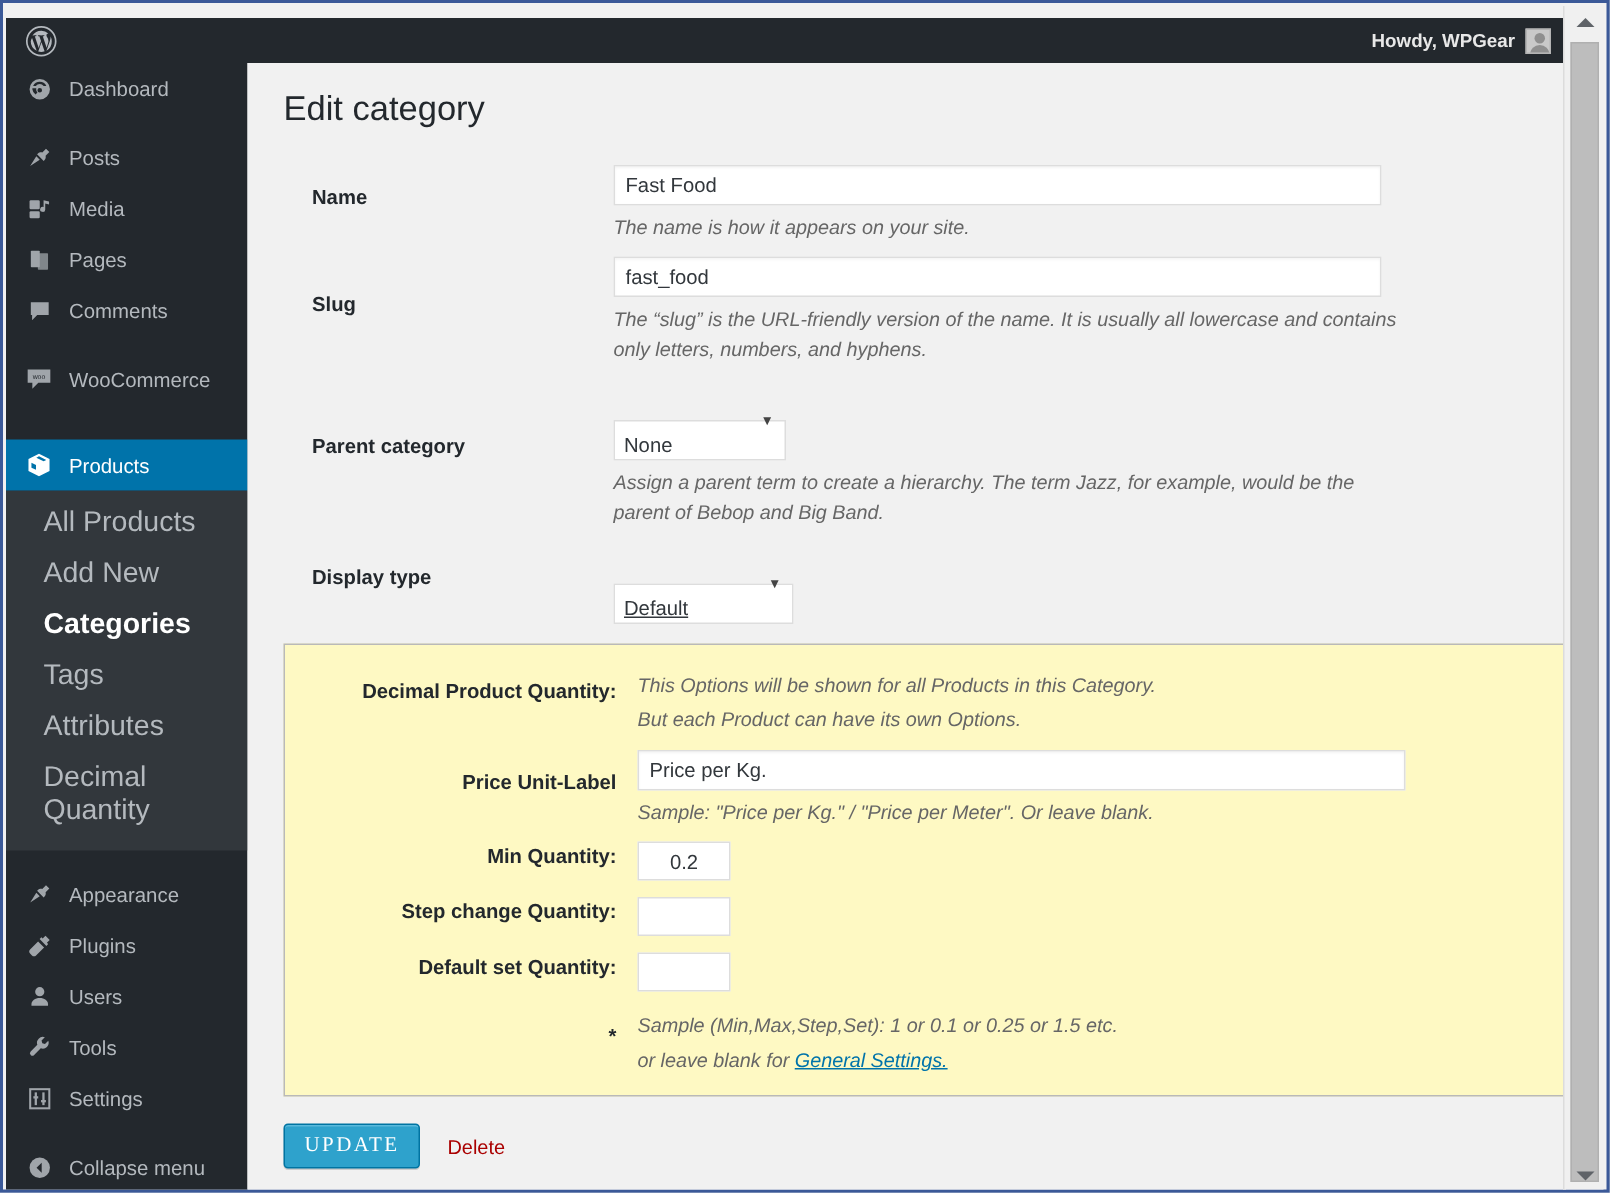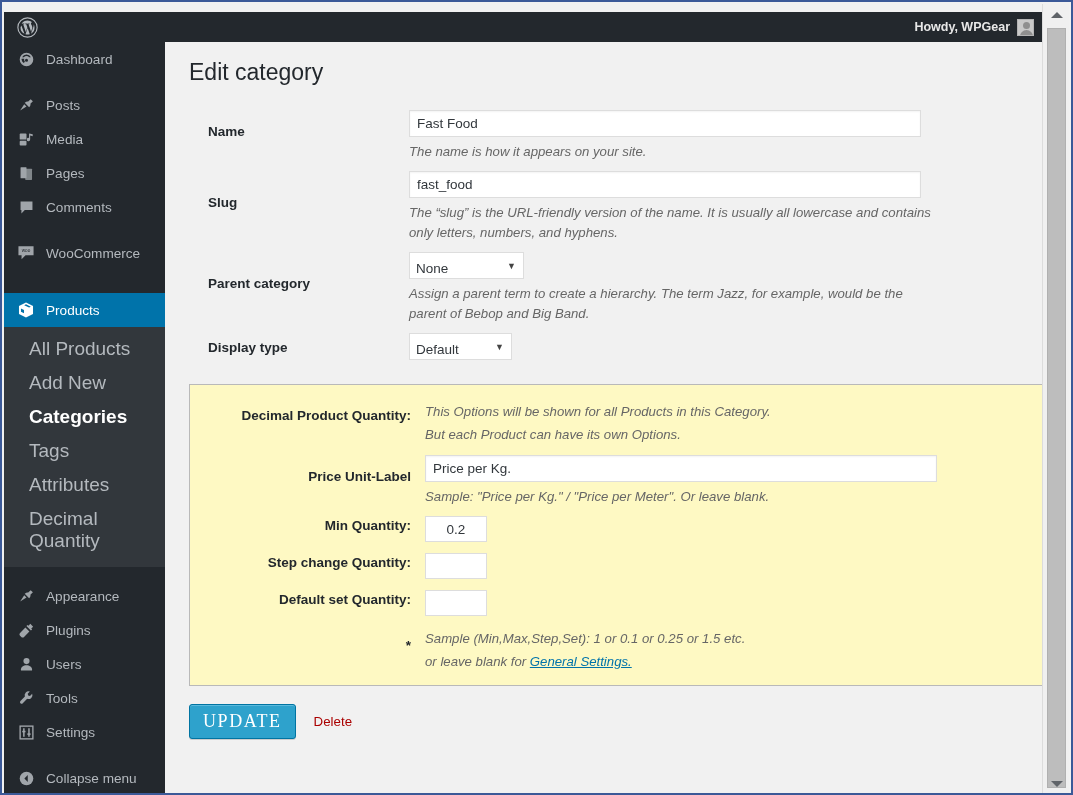--- a/index.html
+++ b/index.html
@@ -183,32 +183,33 @@
   select.wp-select {
     height: 27px;
     padding: 8px 22px 2px 6px;
     border: 1px solid #ddd;
     background: #fff;
     color: #32373c;
     font-size: 13.5px;
     font-family: "Liberation Sans", sans-serif;
     -webkit-appearance: none;
     appearance: none;
+    margin-top: 28px;
   }
   .select-wrap { position: relative; display: inline-block; }
   .select-wrap .caret {
     position: absolute;
     right: 8px; top: 50%;
     transform: translateY(-50%);
     font-size: 9px;
     color: #444;
     pointer-events: none;
   }
   .sel-parent { width: 115px; }
-  .sel-display { width: 103px; }
+  .sel-display { width: 120px; text-decoration: underline; }
   .desc {
     font-size: 13.2px;
     font-style: italic;
     color: #666;
     line-height: 20px;
     margin: 5px 0 0 0;
     max-width: 530px;
   }
   
   .dq-box {
@@ -241,21 +242,21 @@
     margin: 18px 0 0 24px;
     display: flex;
     align-items: center;
     gap: 18px;
   }
   .btn-primary {
     background: #2ea2cc;
     border: 1px solid #0074a2;
     border-radius: 3px;
     color: #fff;
-    font-size: 18px;
+    font-size: 14px;
     letter-spacing: 1.6px;
     font-variant: small-caps;
     text-transform: uppercase;
     padding: 6px 13px;
     cursor: pointer;
     box-shadow: inset 0 1px 0 rgba(120,200,230,.6), 0 1px 0 rgba(0,0,0,.15);
     font-family: "Liberation Serif", serif;
   }
   .link-delete {
     color: #a00;

